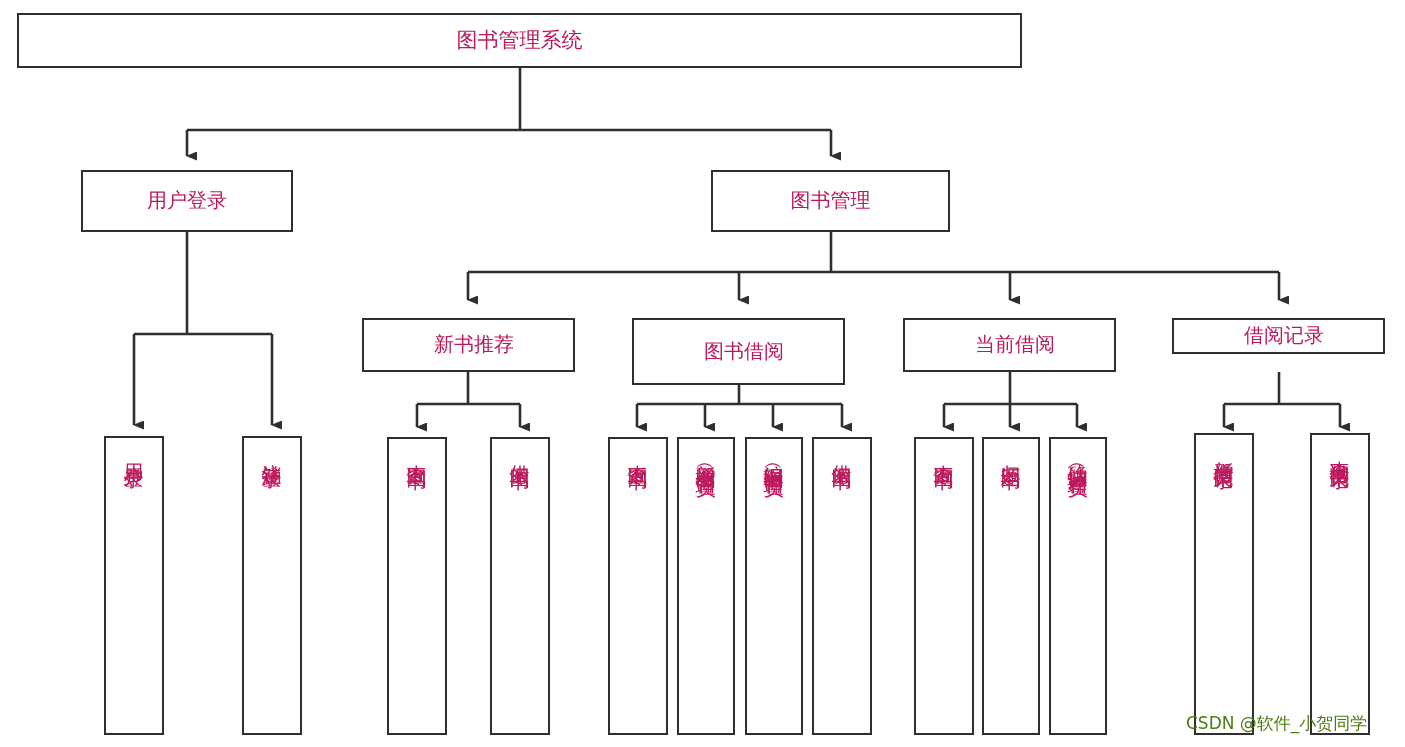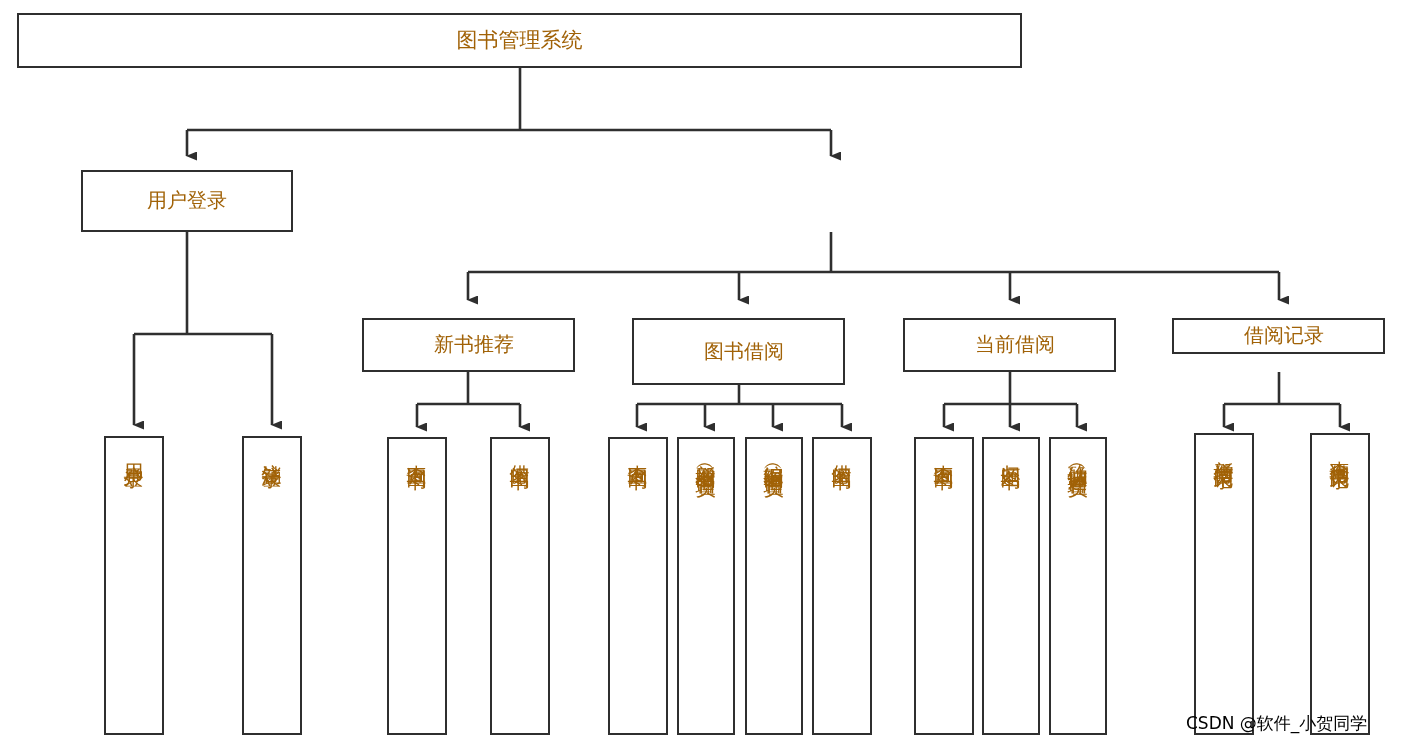--- a/index.html
+++ b/index.html
@@ -34,21 +34,21 @@
 
   .node {
     position: absolute;
     z-index: 2;
     box-sizing: border-box;
     background: #ffffff;
     border: 2px solid #2f2f2f;
     display: flex;
     align-items: center;
     justify-content: center;
-    color: #a16207;
+    color: #be185d;
   }
 
   .node-label {
     display: block;
     text-align: center;
     line-height: 1.28;
     white-space: nowrap;
   }
 
   
@@ -74,21 +74,21 @@
   .level-2 .node-label    { font-size: 20px; }
   .level-3 .node-label    { font-size: 20px; margin-left: 11px; }
   .level-leaf .node-label { font-size: 20px; }
 
   #watermark {
     position: absolute;
     z-index: 3;
     left: 1186px;
     top: 712px;
     font-size: 17px;
-    color: #000000;
+    color: #4d7c0f;
     white-space: nowrap;
     font-family: "DejaVu Sans", "Liberation Sans", sans-serif;
   }
 </style>
 </head>
 <body>
 
 <div id="diagram-root">
 
   <svg id="connector-layer" viewBox="0 0 1405 747" width="1405" height="747" xmlns="http://www.w3.org/2000/svg">
@@ -144,20 +144,23 @@
   </svg>
 
   <div class="node horiz level-root" style="left:17px; top:13px; width:1005px; height:55px;">
     <span class="node-label">图书管理系统</span>
   </div>
 
   <div class="node horiz level-2" style="left:81px; top:170px; width:212px; height:62px;">
     <span class="node-label">用户登录</span>
   </div>
 
+  <div class="node horiz level-2" style="left:711px; top:170px; width:239px; height:62px;">
+    <span class="node-label">图书管理</span>
+  </div>
 
   <div class="node horiz level-3" style="left:362px; top:318px; width:213px; height:54px;">
     <span class="node-label">新书推荐</span>
   </div>
 
   <div class="node horiz level-3" style="left:632px; top:318px; width:213px; height:67px;">
     <span class="node-label">图书借阅</span>
   </div>
 
   <div class="node horiz level-3" style="left:903px; top:318px; width:213px; height:54px;">

